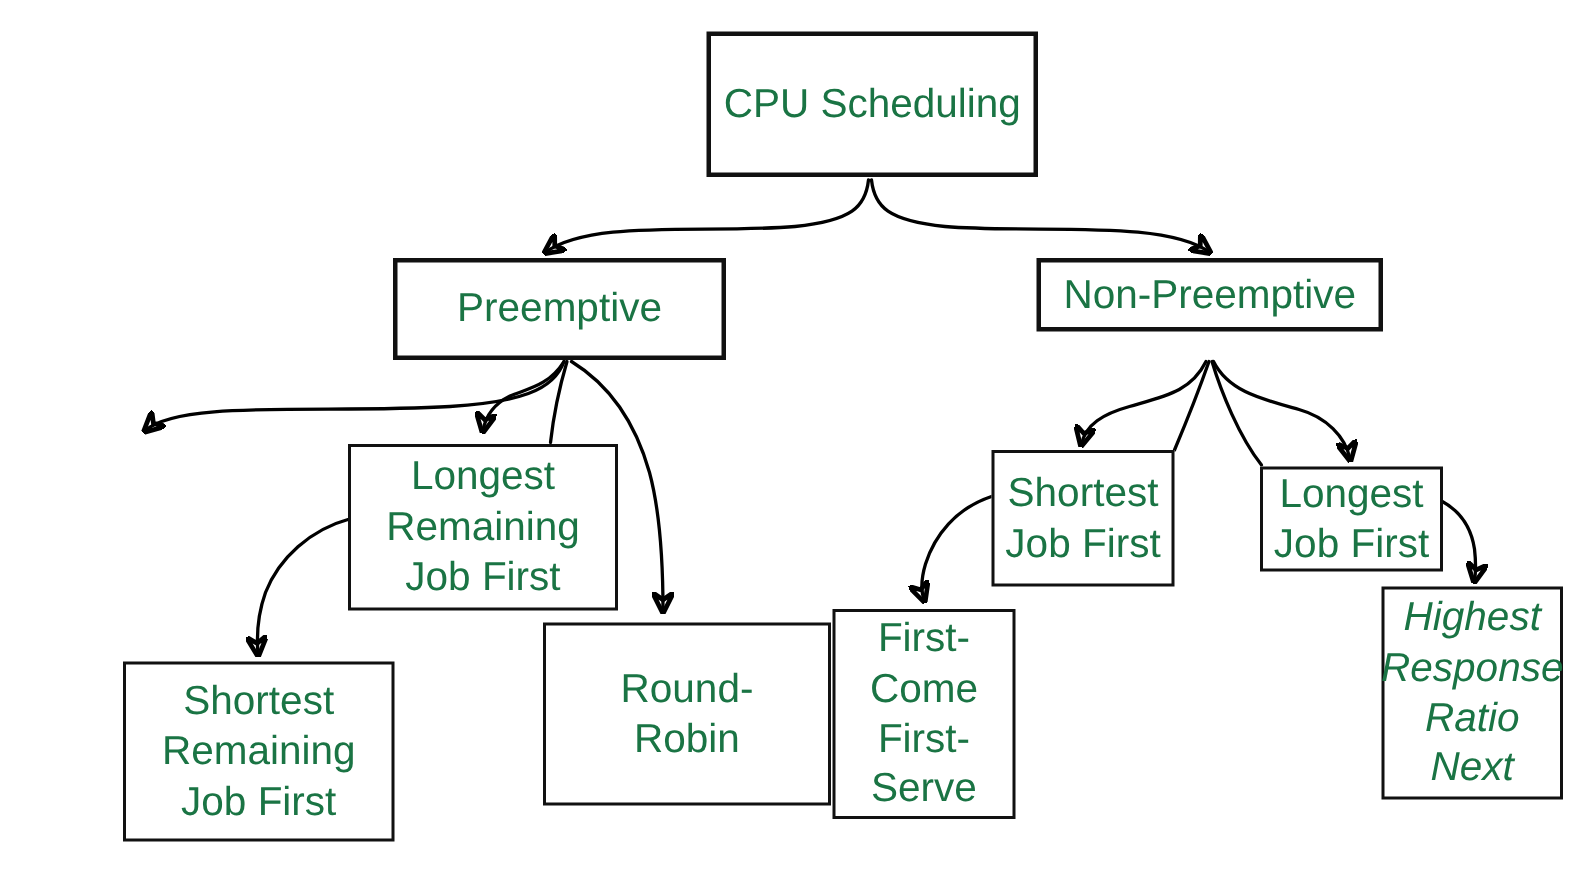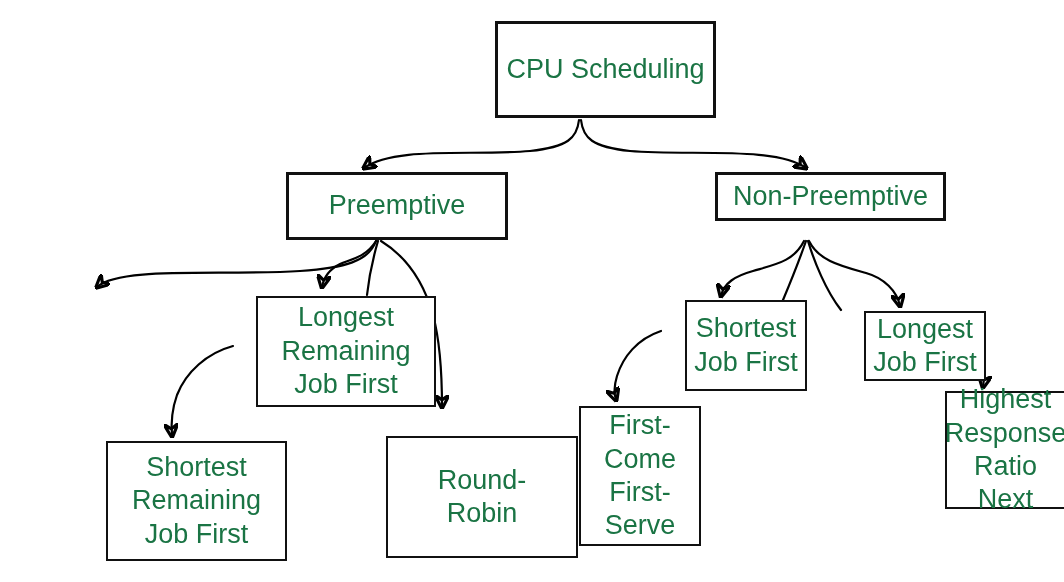--- a/index.html
+++ b/index.html
@@ -28,40 +28,39 @@
   }
   .node{
     position:absolute;
     box-sizing:border-box;
     border:2.5px solid var(--border);
     background:var(--bg);
     display:flex;
     align-items:center;
     justify-content:center;
     text-align:center;
-    margin-left:24px;
   }
   .node-label{
     white-space:pre-line;
     color:var(--text-green);
     font-size:27px;
     line-height:1.24;
   }
   
   #n-cpu     {left:471px; top:21px;  width:221px; height:97px;  border-width:3px;}
   #n-pre     {left:262px; top:172px; width:222px; height:68px;  border-width:3px;}
   #n-non     {left:691px; top:172px; width:231px; height:49px;  border-width:3px;}
   #n-priority{left:21px;  top:291px; width:151px; height:119px;}
   #n-lrjf    {left:232px; top:296px; width:180px; height:111px;}
   #n-srjf    {left:82px;  top:441px; width:181px; height:120px;}
-  #n-rr      {left:362px; top:436px; width:192px; height:122px;}
+  #n-rr      {left:362px; top:415px; width:192px; height:122px;}
   #n-sjf     {left:661px; top:300px; width:122px; height:91px;}
   #n-ljf     {left:840px; top:311px; width:122px; height:70px;}
   #n-fcfs    {left:555px; top:406px; width:122px; height:140px;}
-  #n-hrrn    {left:921px; top:391px; width:121px; height:118px;}
+  #n-hrrn    {left:921px; top:391px; width:121px; height:142px;font-style:italic;}
 </style>
 </head>
 <body>
 
 <div class="canvas">
 
   <svg class="edges" viewBox="0 0 1064 582" aria-hidden="true">
     <defs>
       <marker id="arrow" viewBox="0 0 10 10" refX="8.5" refY="5" markerWidth="6.5" markerHeight="6.5" orient="auto">
         <path d="M0,0 L10,5 L0,10 L3.5,5 Z" fill="#000" stroke="none"></path>

